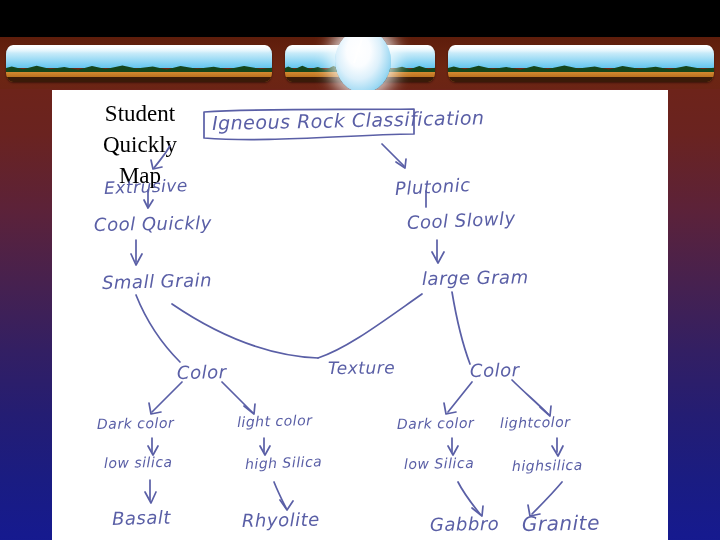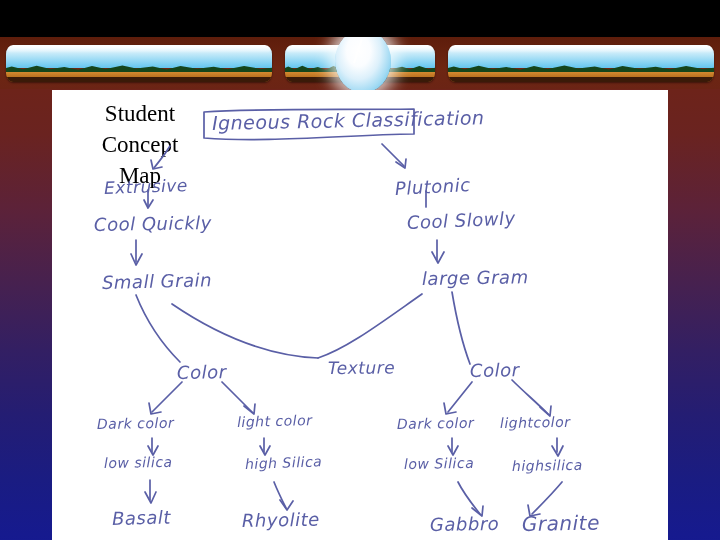--- a/index.html
+++ b/index.html
@@ -170,21 +170,21 @@
 
     <div id="orb">
       <div class="streak"></div>
     </div>
   </div>
 
   <div id="panel">
 
     <div id="title">
       <div>Student</div>
-      <div>Concept</div>
+      <div>Quickly</div>
       <div>Map</div>
     </div>
 
     <div id="ink">
 
       <svg id="lines" viewBox="0 0 616 469">
 
         <path d="M152 22 L152 48 M152 22 C 210 18, 290 20, 362 19 L362 44
                  M152 48 C 215 53, 292 45, 362 44"></path>
 

